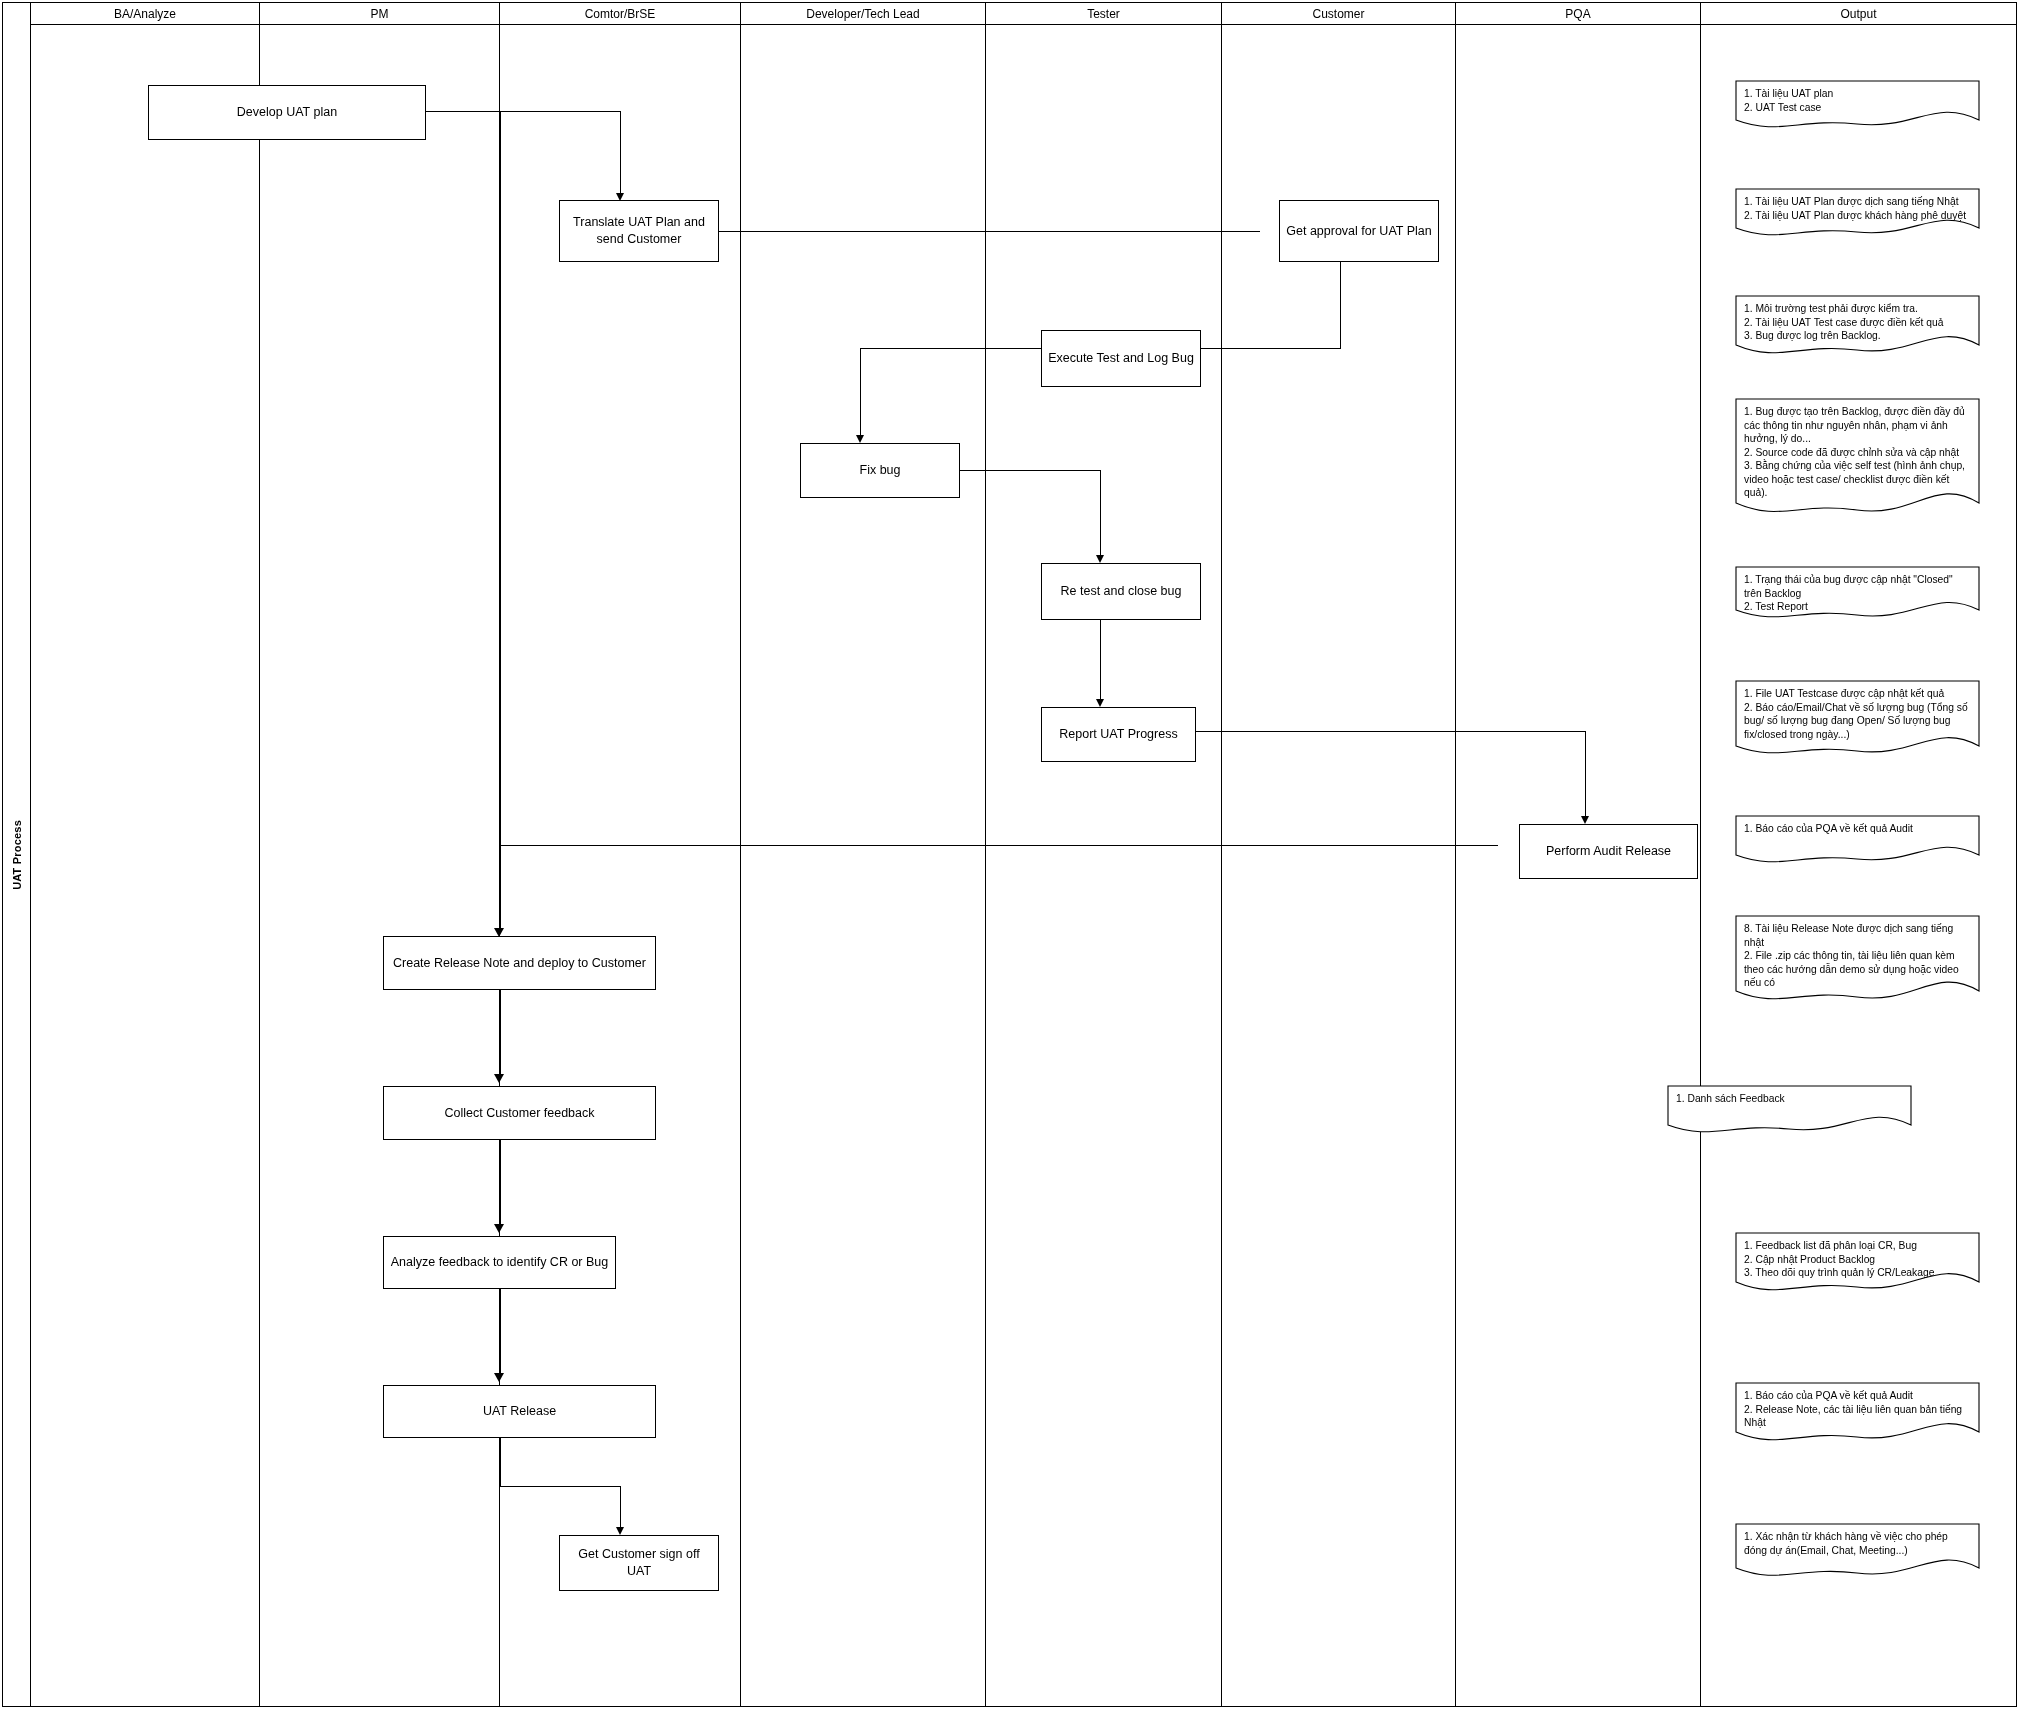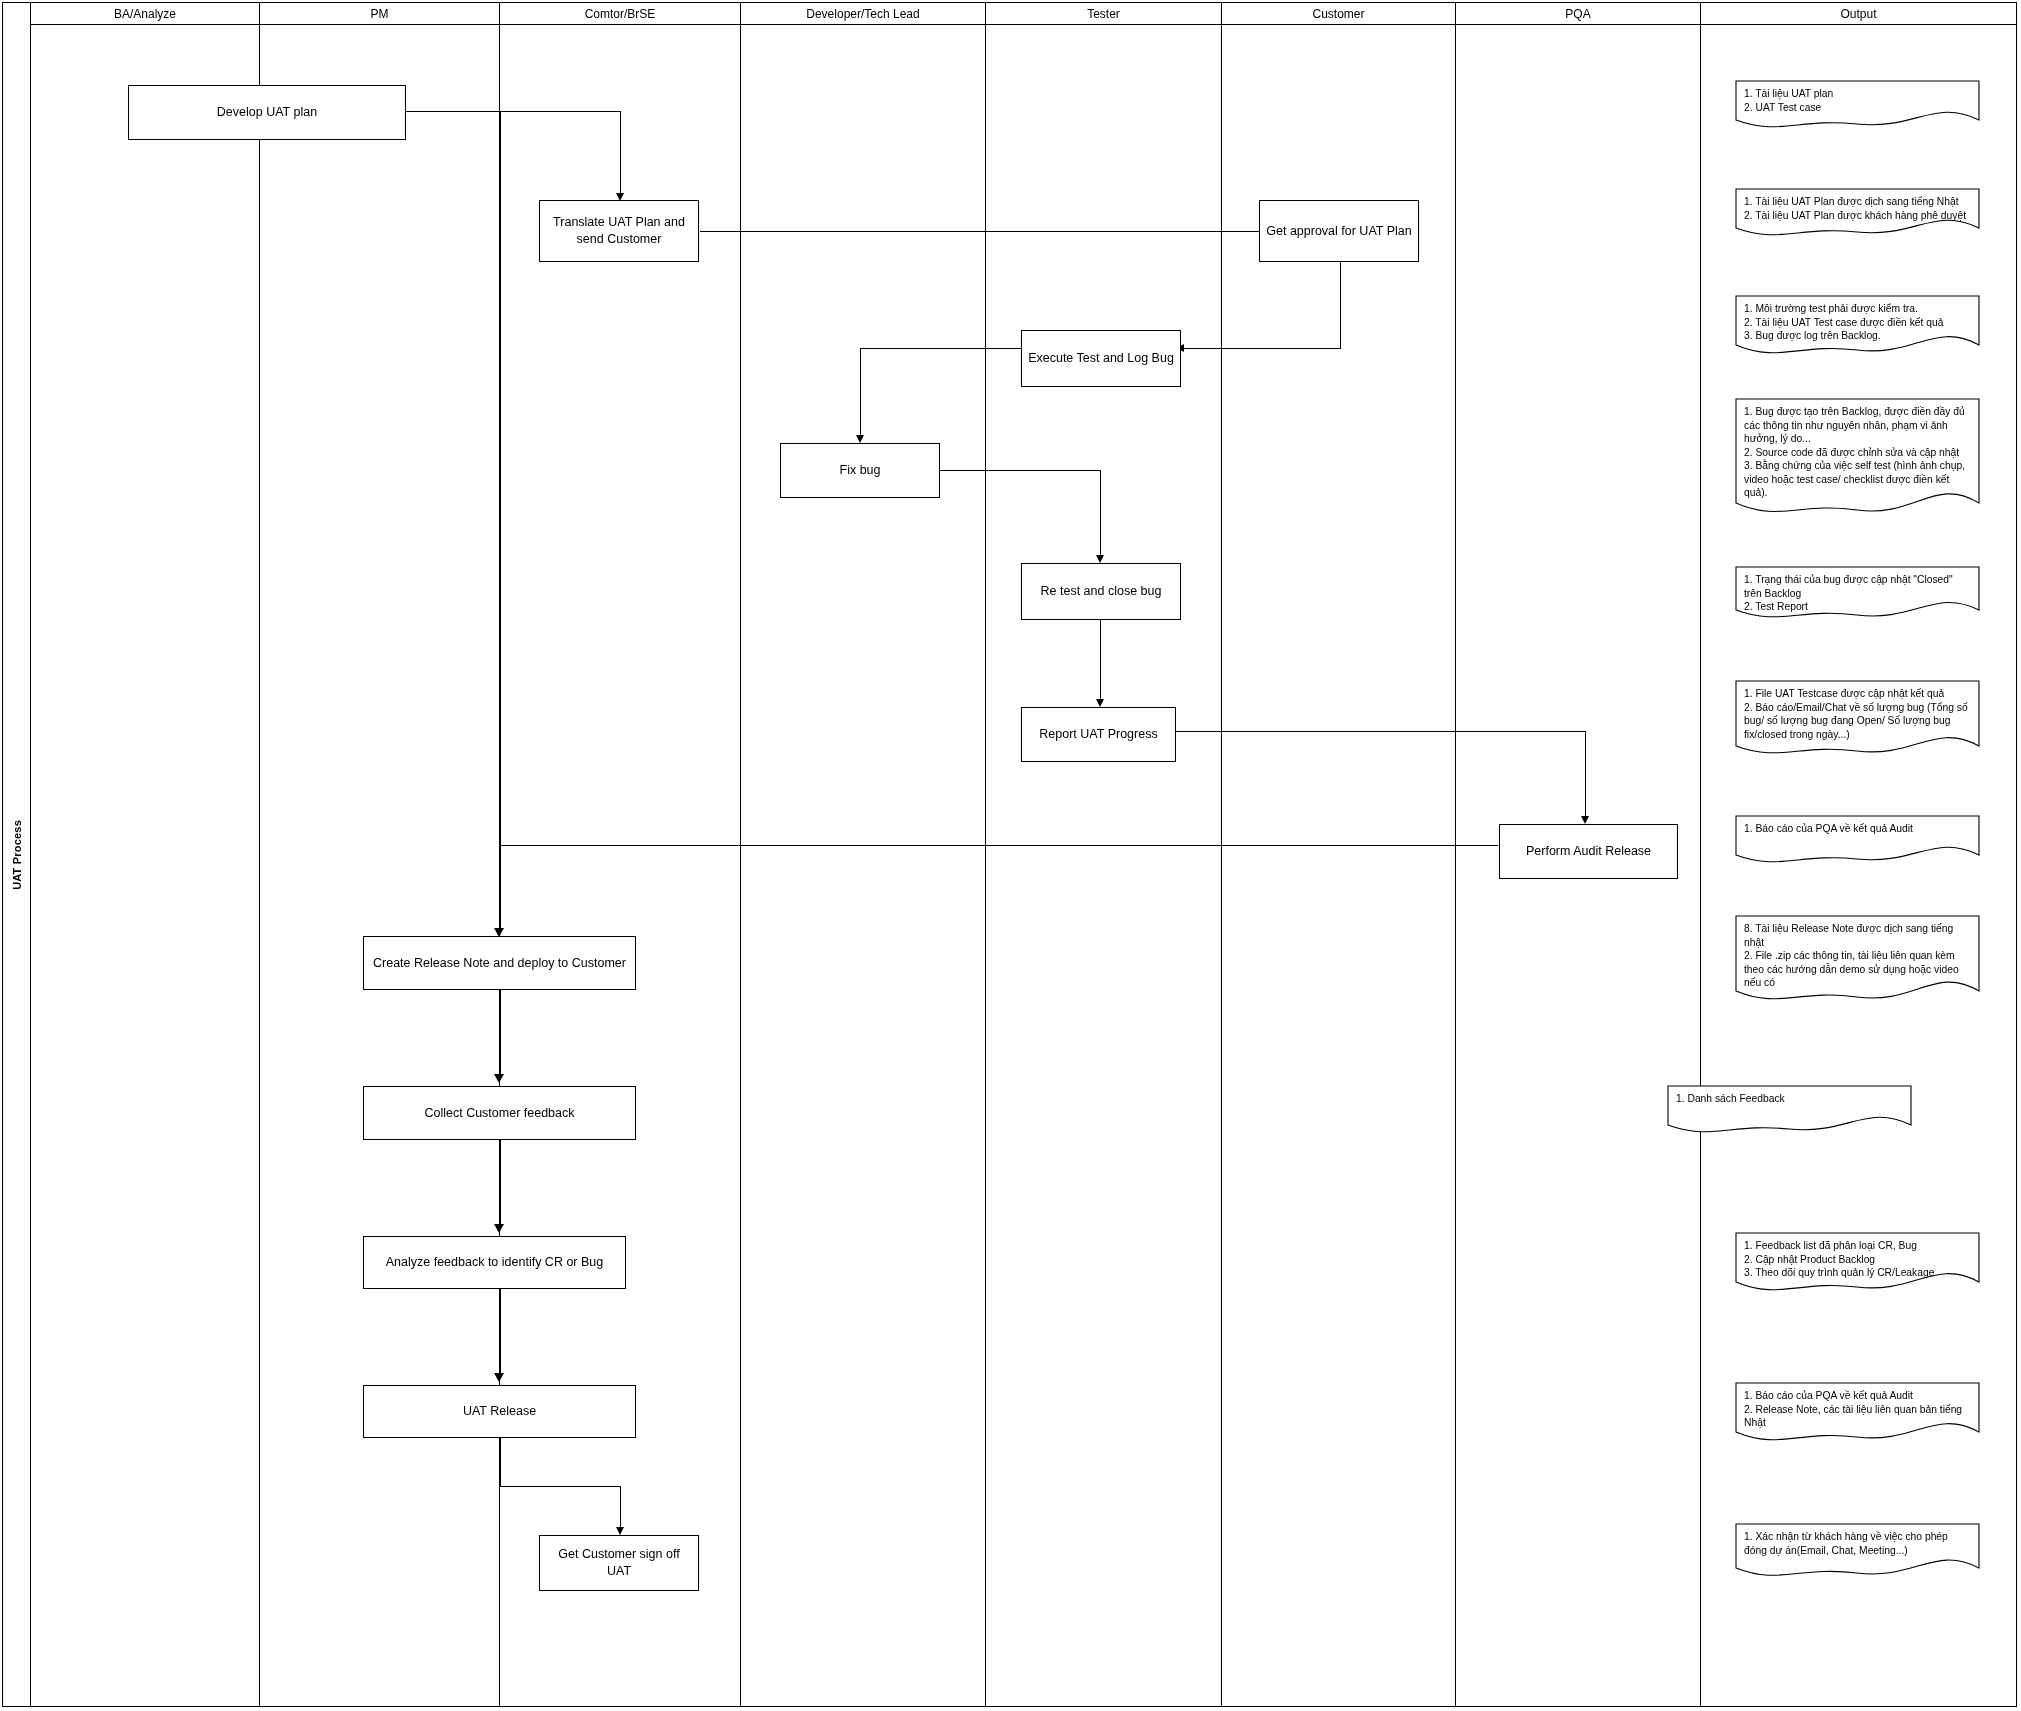--- a/index.html
+++ b/index.html
@@ -79,20 +79,21 @@
     border: 1px solid #000;
     background: #ffffff;
     box-sizing: border-box;
     display: flex;
     align-items: center;
     justify-content: center;
     text-align: center;
     font-size: 12.5px;
     line-height: 1.35;
     padding: 2px 6px;
+    margin-left: 20px;
   }
 
   
   .doc {
     position: absolute;
   }
   .doc svg {
     position: absolute;
     left: 0; top: 0;
     width: 100%;
@@ -258,21 +259,21 @@
   </div>
 
   <div class="pbox" style="left:363px; top:936px; width:273px; height:54px;">
     <span>Create Release Note and deploy to Customer</span>
   </div>
 
   <div class="pbox" style="left:363px; top:1086px; width:273px; height:54px;">
     <span>Collect Customer feedback</span>
   </div>
 
-  <div class="pbox" style="left:363px; top:1236px; width:263px; height:53px;text-align:center;">
+  <div class="pbox" style="left:363px; top:1236px; width:233px; height:53px;text-align:center;">
     <span>Analyze feedback to identify CR or Bug</span>
   </div>
 
   <div class="pbox" style="left:363px; top:1385px; width:273px; height:53px;">
     <span>UAT Release</span>
   </div>
 
   <div class="pbox" style="left:539px; top:1535px; width:160px; height:56px;">
     <span>Get Customer sign off UAT</span>
   </div>

